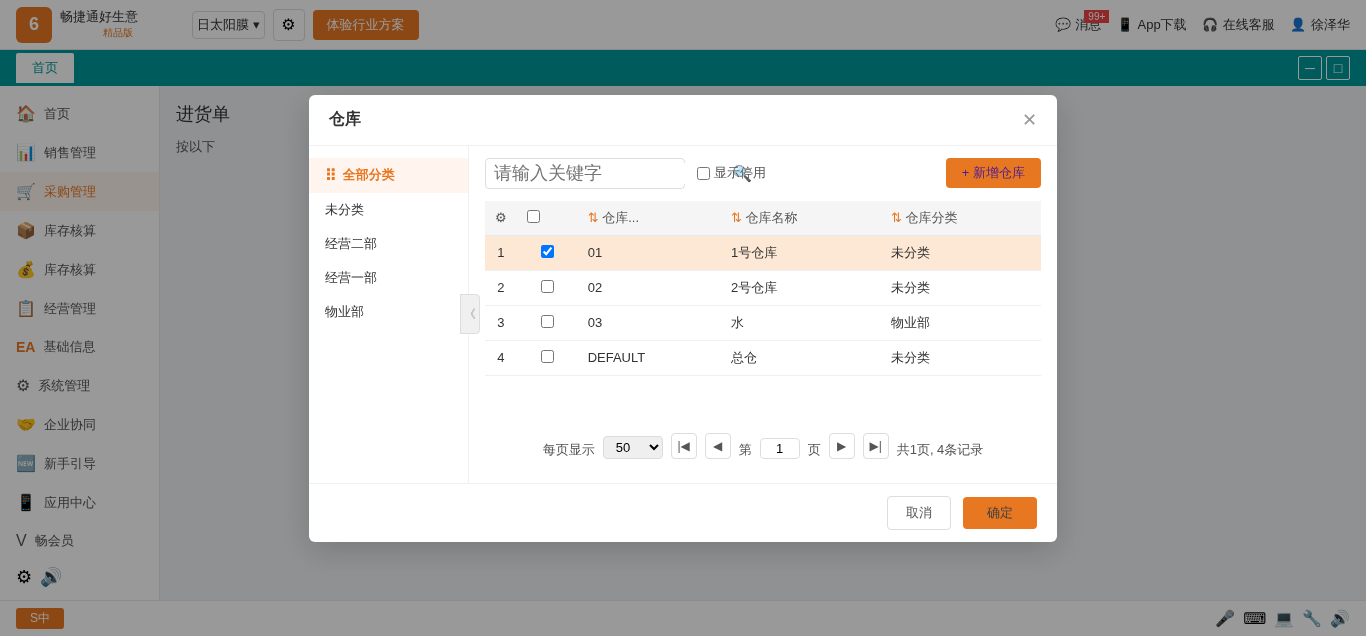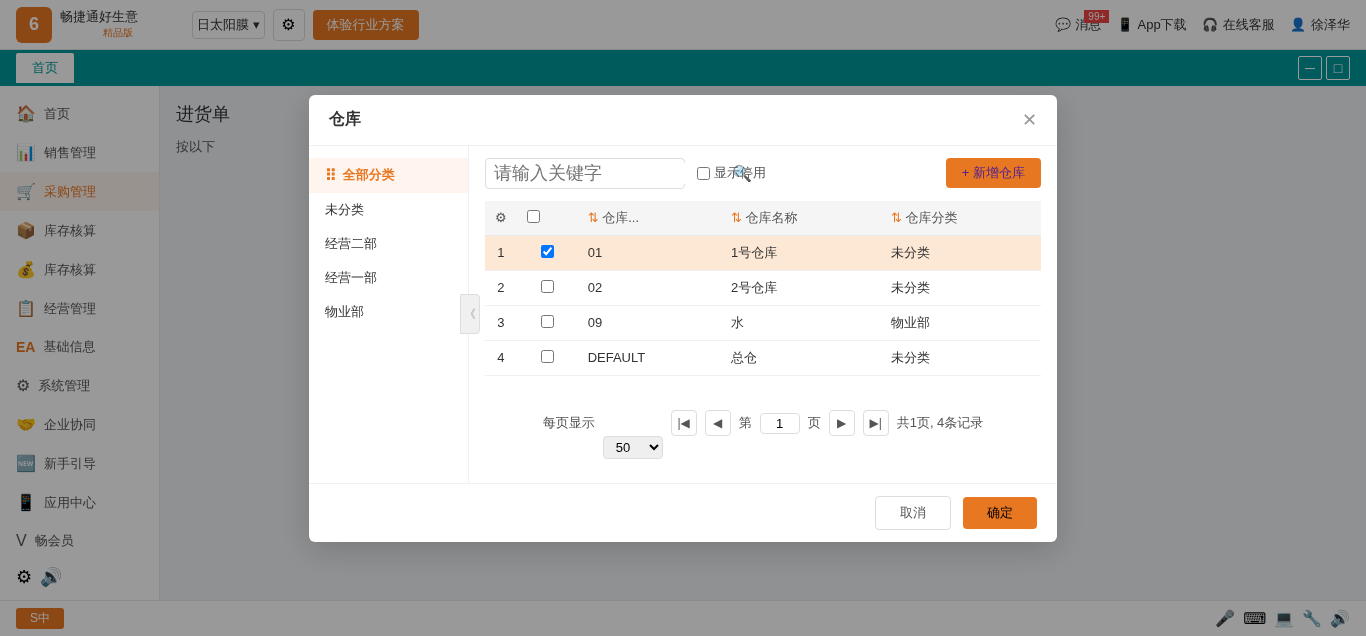--- a/index.html
+++ b/index.html
@@ -163,21 +163,21 @@
     .data-table td {
       padding: 8px 10px; border-bottom: 1px solid #f0f0f0; color: #333;
     }
     .data-table tr.highlighted td { background: #fde8d5; }
     .row-num { color: #999; width: 30px; text-align: center; }
     .th-center { text-align: center; }
     .td-center { text-align: center; }
 
     
     .pagination {
-      display: flex; align-items: center; justify-content: center;
+      display: flex; align-items: flex-end; justify-content: center;
       gap: 8px; padding: 12px 0; font-size: 13px; color: #555;
     }
     .page-select {
       border: 1px solid #ddd; border-radius: 4px;
       padding: 2px 8px; font-size: 13px; margin-top: 48px;
     }
     .page-btn {
       width: 26px; height: 26px; border: 1px solid #ddd; border-radius: 4px;
       background: #fff; cursor: pointer; display: flex; align-items: center; justify-content: center;
       color: #555; font-size: 12px;
@@ -186,26 +186,26 @@
       width: 40px; text-align: center; border: 1px solid #ddd;
       border-radius: 4px; padding: 2px 4px; font-size: 13px;
     }
 
     
     .modal-footer {
       display: flex; align-items: center; justify-content: flex-end;
       padding: 12px 20px; border-top: 1px solid #f0f0f0; gap: 12px;
     }
     .cancel-btn {
-      padding: 7px 24px; border: 1px solid #ddd; border-radius: 4px;
+      padding: 7px 18px; border: 1px solid #ddd; border-radius: 4px;
       background: #fff; color: #555; font-size: 13px; cursor: pointer;
     }
     .confirm-btn {
       padding: 7px 24px; border: none; border-radius: 4px;
-      background: #e87722; color: #000000; font-size: 13px; cursor: pointer;
+      background: #e87722; color: #404040; font-size: 13px; cursor: pointer;
     }
 
     
     .bottom-bar {
       position: fixed; bottom: 0; left: 0; right: 0; height: 36px;
       background: #fff; border-top: 1px solid #e8e8e8;
       display: flex; align-items: center; justify-content: space-between;
       padding: 0 16px; z-index: 99;
     }
     .bottom-left { display: flex; align-items: center; gap: 8px; }
@@ -409,21 +409,21 @@
               <tr>
       <td class="row-num td-center">2</td>
       <td class="td-center"><input type="checkbox" style=""></td>
       <td>02</td>
       <td>2号仓库</td>
       <td>未分类</td>
     </tr>
               <tr>
       <td class="row-num td-center">3</td>
       <td class="td-center"><input type="checkbox" style=""></td>
-      <td>09</td>
+      <td>03</td>
       <td>水</td>
       <td>物业部</td>
     </tr>
               <tr>
       <td class="row-num td-center">4</td>
       <td class="td-center"><input type="checkbox" style=""></td>
       <td>DEFAULT</td>
       <td>总仓</td>
       <td>未分类</td>
     </tr>

